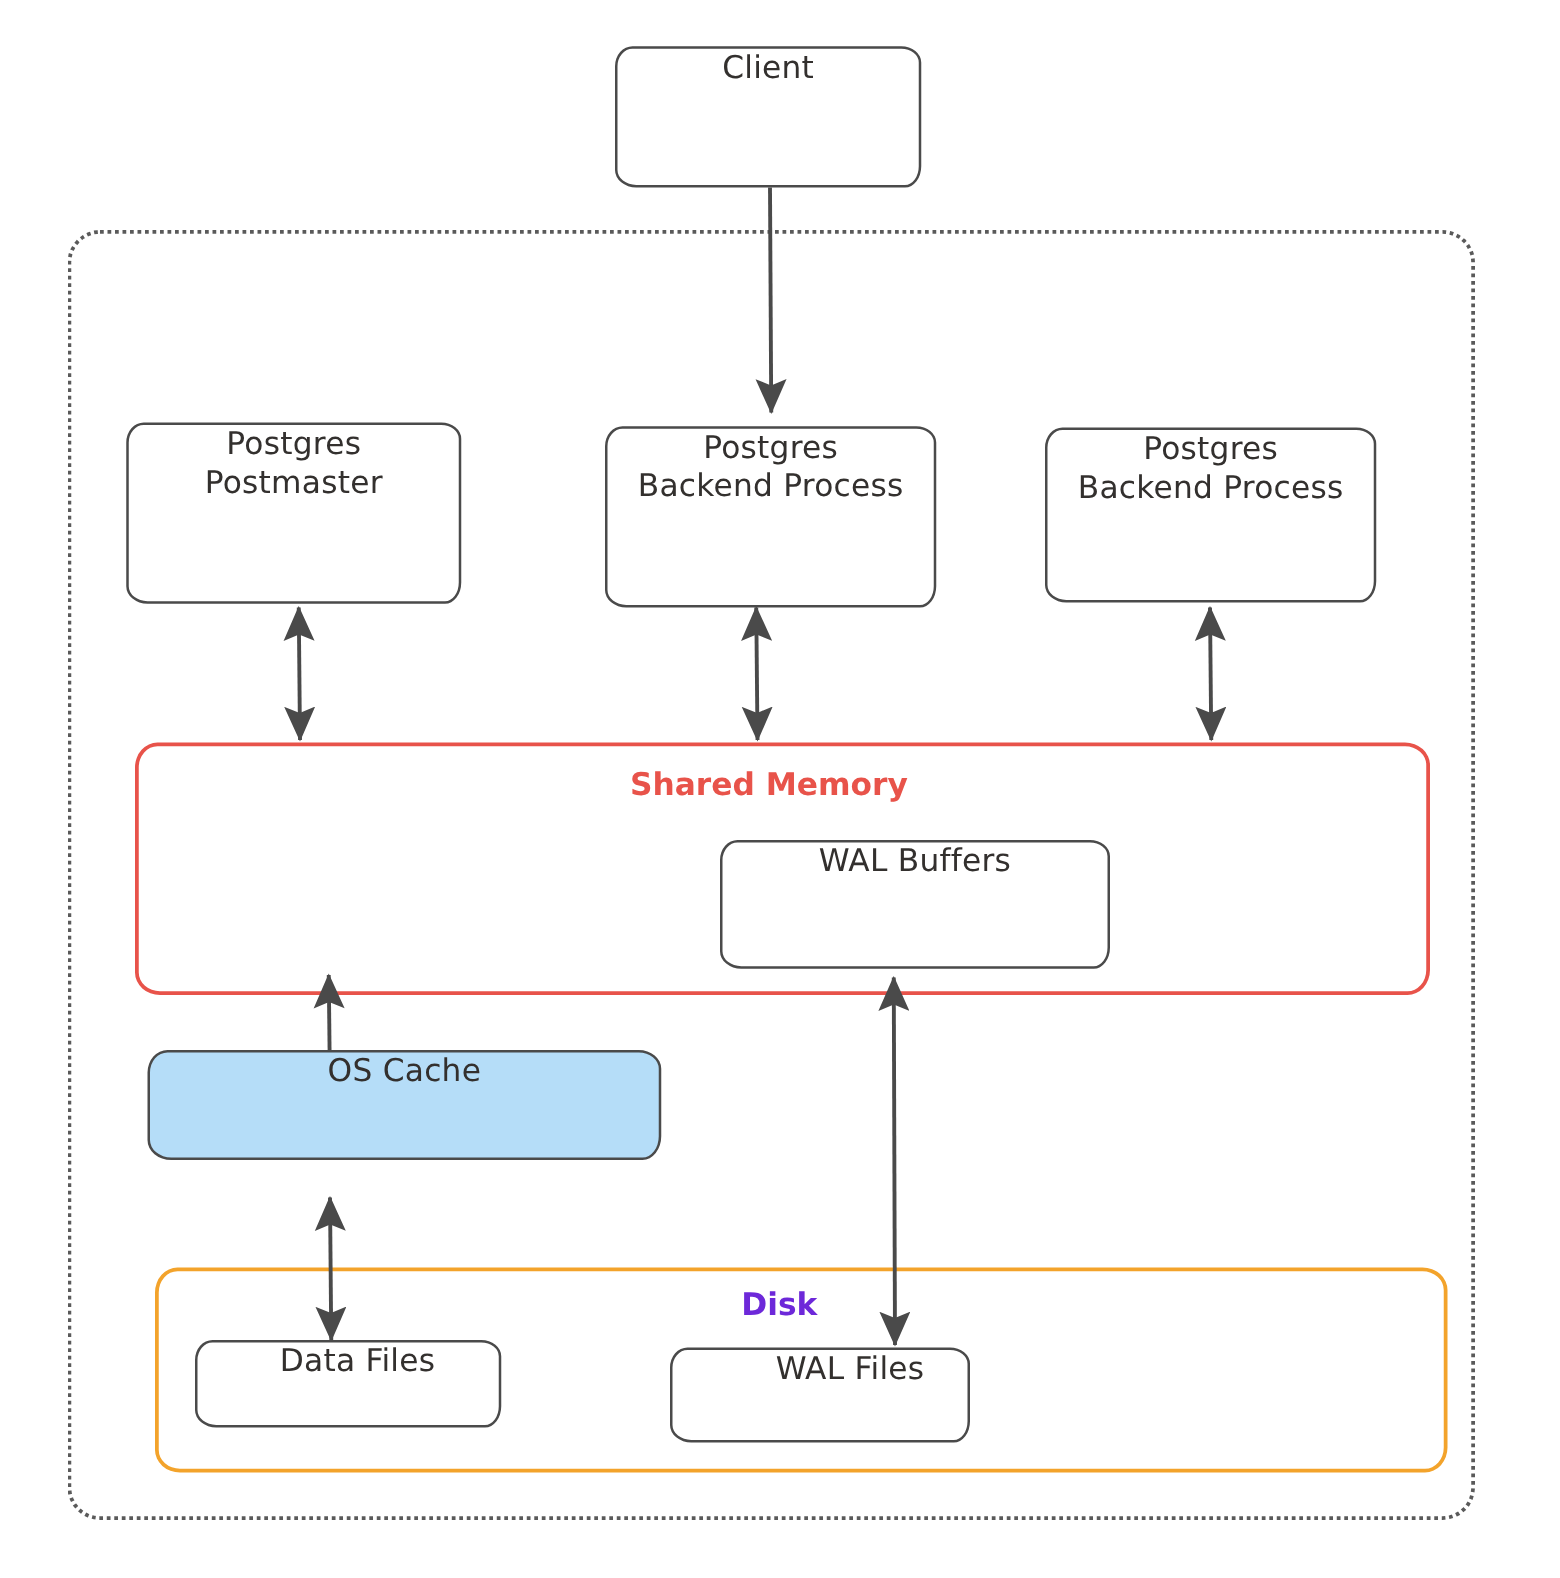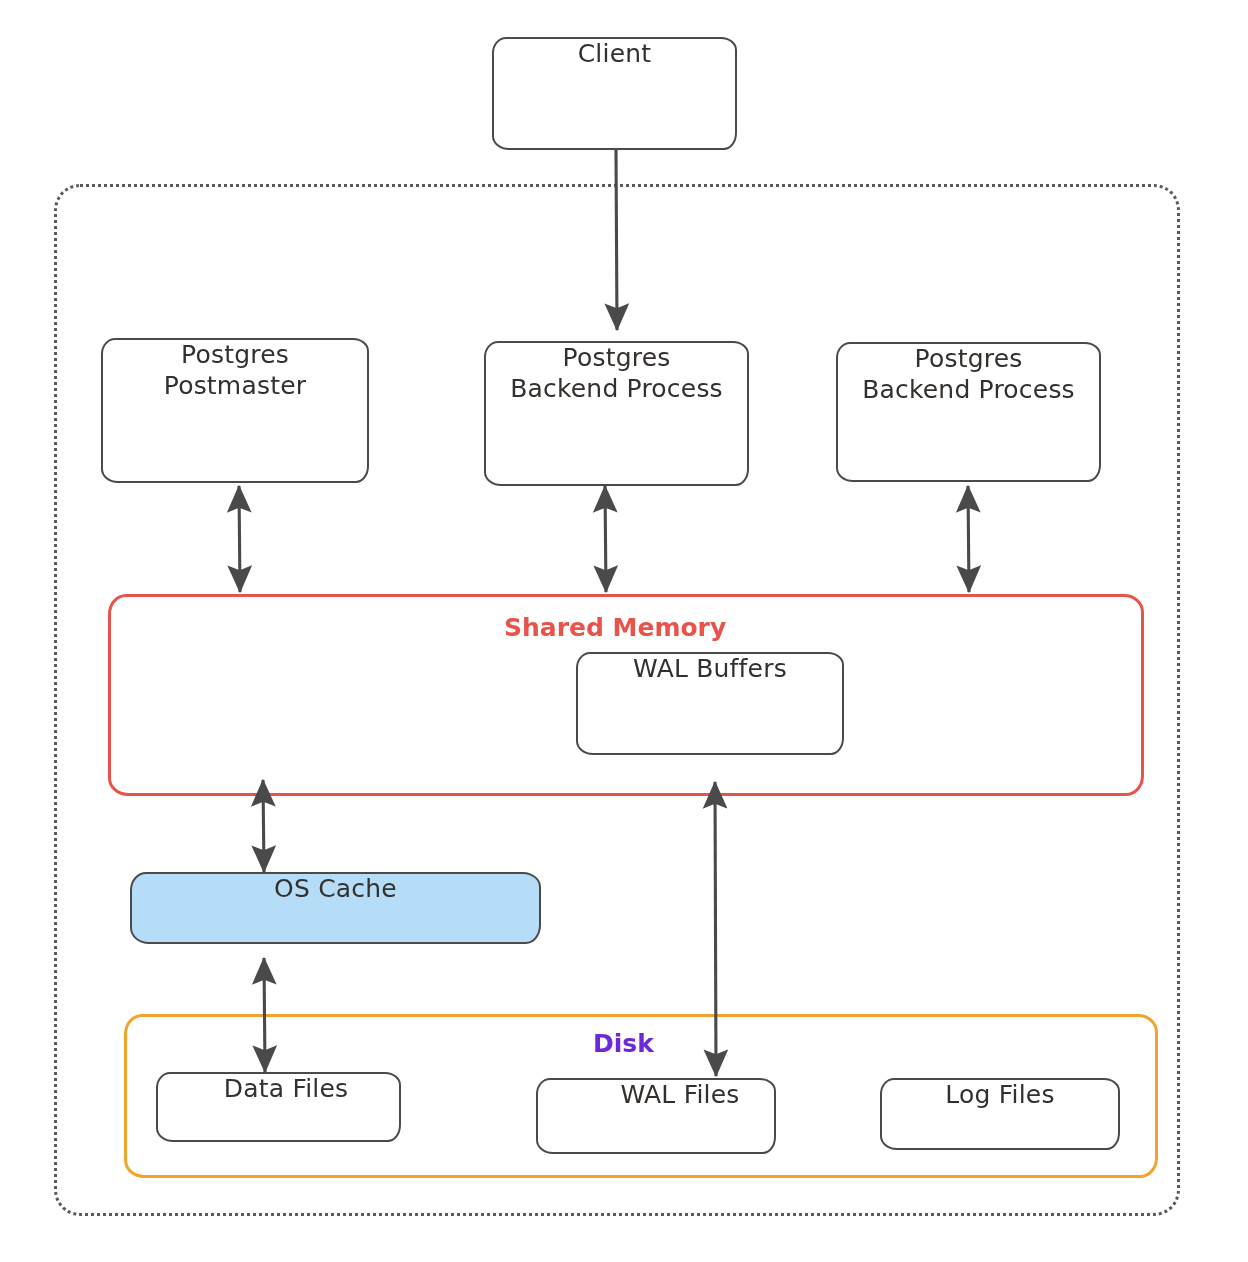--- a/index.html
+++ b/index.html
@@ -136,33 +136,30 @@
     <span class="lines">Postgres
 Backend Process</span>
   </div>
 
   <div class="node" style="left:836px; top:342px; width:265px; height:140px;">
     <span class="lines">Postgres
 Backend Process</span>
   </div>
 
 
-  <div class="node" style="left:576px; top:652px; width:268px; height:103px;">
+  <div class="node" style="left:576px; top:672px; width:312px; height:103px;">
     <span class="lines">WAL Buffers</span>
   </div>
 
-  <div class="node node-oscache" style="left:118px; top:872px; width:411px; height:72px;margin-left:12px;">
+  <div class="node node-oscache" style="left:118px; top:840px; width:411px; height:88px;">
     <span class="lines">OS Cache</span>
   </div>
 
   <div class="node" style="left:156px; top:1072px; width:245px; height:70px;padding-left:15px;">
     <span class="lines">Data Files</span>
   </div>
 
   <div class="node" style="left:536px; top:1078px; width:240px; height:76px;padding-left:48px;">
     <span class="lines">WAL Files</span>
   </div>
 
-  <div class="node" style="left:880px; top:1078px; width:240px; height:72px;">
-    <span class="lines">Log Files</span>
-  </div>
 
 </div>
 
 </body></html>

